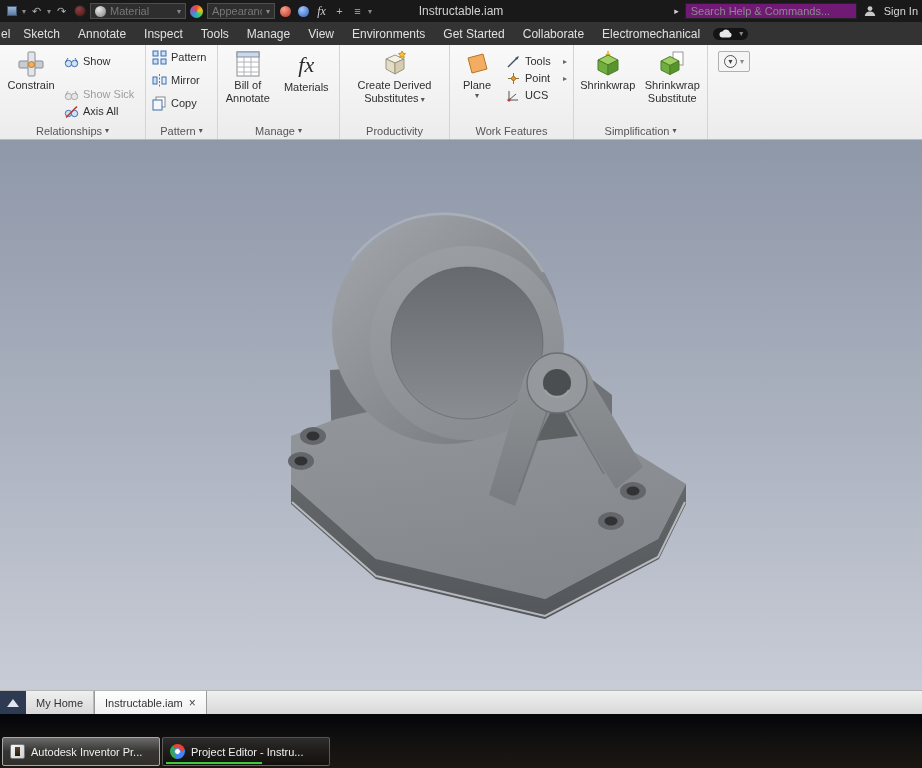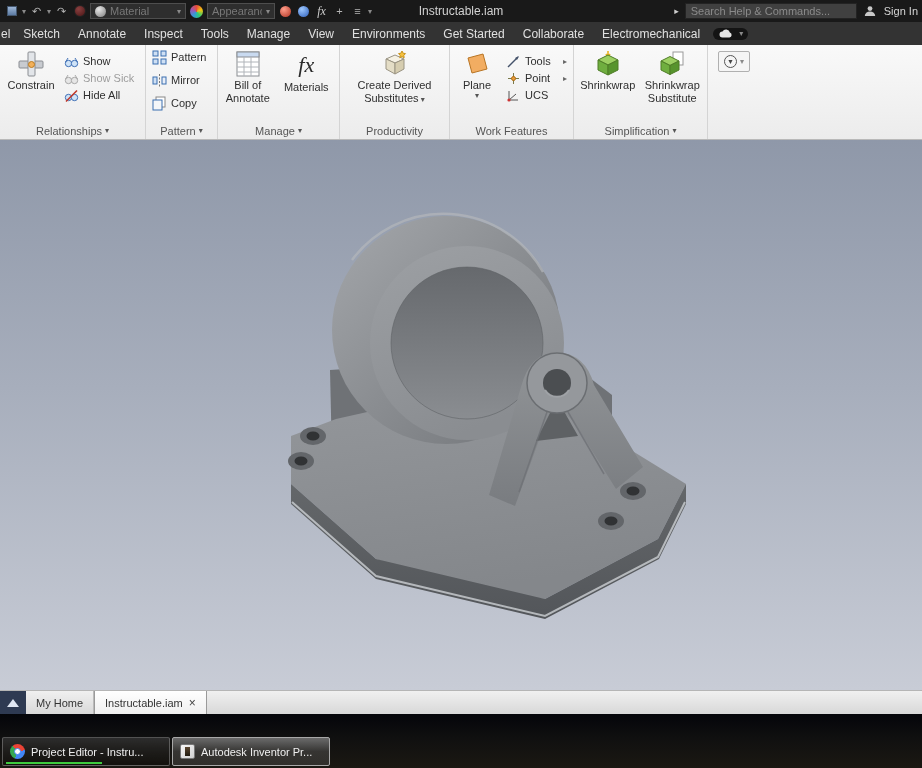--- a/index.html
+++ b/index.html
@@ -22,21 +22,21 @@
   .sphere { width:11px; height:11px; border-radius:50%; display:inline-block; }
   .sphere.gray { background:radial-gradient(circle at 35% 30%, #e8e8e8, #7d7d7d); }
   .sphere.red  { background:radial-gradient(circle at 35% 30%, #ff9d8a, #b03322); }
   .sphere.blue { background:radial-gradient(circle at 35% 30%, #9ec8ff, #2d5fbb); }
   .colorwheel { width:13px; height:13px; border-radius:50%;
                 background:conic-gradient(#e74c3c,#f1c40f,#2ecc71,#3498db,#9b59b6,#e74c3c); }
   .fx-glyph { font-family:"Liberation Serif", serif; font-style:italic; color:#cfcfcf; font-size:12px; }
   .tb-title { position:absolute; left:50%; transform:translateX(-50%); color:#d2d2d2; font-size:12px; }
   .tb-right { margin-left:auto; display:flex; align-items:center; gap:6px; }
   .chev { color:#cfcfcf; font-size:9px; }
-  .searchbox { width:172px; height:16px; background:#404040; border:1px solid #232323;
+  .searchbox { width:172px; height:16px; background:#701a75; border:1px solid #232323;
                color:#bdbdbd; font-size:11px; padding:0 5px; font-family:"Liberation Sans",sans-serif; }
   .searchbox::placeholder { color:#8a8a8a; }
   .signin { color:#d6d6d6; }
 
   
   .tabrow { height:23px; background:#333333; display:flex; align-items:center;
             color:#e0e0e0; font-size:12px; }
   .rtab { padding:0 9px; height:100%; display:flex; align-items:center; white-space:nowrap; cursor:default; }
   .rtab.first { padding:0 4px 0 1px; }
   .cloud-pill { background:#141414; border-radius:8px; padding:1px 5px; display:flex;
@@ -51,21 +51,21 @@
                  align-items:center; justify-content:center; }
   .panel-label.has-caret::after { content:"▾"; font-size:8px; margin-left:3px; color:#555; }
   .bigbtn { display:flex; flex-direction:column; align-items:center; padding-top:2px;
             gap:1px; font-size:11px; color:#2f2f2f; text-align:center; line-height:12px; cursor:default; }
   .below-caret::after { content:"▾"; display:block; font-size:8px; line-height:7px; color:#555; }
   .inline-caret::after { content:" ▾"; font-size:8px; color:#555; }
   .smallcol { display:flex; flex-direction:column; padding-top:5px; gap:1px; }
   .smallbtn { display:flex; align-items:center; gap:4px; font-size:11px; color:#2f2f2f;
               height:16px; padding:0 3px; cursor:default; }
   .smallbtn .flyout { margin-left:auto; color:#666; font-size:8px; padding-left:6px; }
-  .grayed { color:#9d9d9d; }
+  .grayed { color:#9d9d9d;margin-top:16px; }
   .fx-big { font-family:"Liberation Serif", serif; font-style:italic; font-size:22px;
             color:#2a2a2a; height:30px; display:flex; align-items:center; }
   .ribbon-expander { margin:6px 0 0 10px; height:21px; border:1px solid #b0b0b0; background:#f5f5f5;
                      border-radius:2px; display:flex; align-items:center; gap:3px; padding:0 5px; align-self:flex-start; }
   .exp-circle { width:13px; height:13px; border:1px solid #555; border-radius:50%; font-size:7px;
                 display:flex; align-items:center; justify-content:center; color:#444; }
 
   
   .viewport { height:550px; background:linear-gradient(180deg,#8f98a9 0%,#a7aebc 45%,#c8ccd6 100%);
               position:relative; }
@@ -205,21 +205,21 @@
               <path d="M1.5 8 L4 4 M13.5 8 L11 4" stroke="#a9a9a9" fill="none"></path>
             </svg>
             <span>Show Sick</span>
           </div>
           <div class="smallbtn">
             <svg width="15" height="15">
               <circle cx="4.5" cy="9.5" r="3.2" fill="#cfe3f7" stroke="#3f6fb5"></circle>
               <circle cx="10.5" cy="9.5" r="3.2" fill="#cfe3f7" stroke="#3f6fb5"></circle>
               <path d="M2 13.5 L13 2.5" stroke="#c0392b" stroke-width="1.6"></path>
             </svg>
-            <span>Hide All</span>
+            <span>Axis All</span>
           </div>
         </div>
       </div>
       <div class="panel-label has-caret">
         <span>Relationships</span>
       </div>
     </div>
 
     <div class="panel" style="width:72px">
       <div class="panel-content" style="flex-direction:column; gap:0; padding-top:4px;">
@@ -451,27 +451,27 @@
       <span>My Home</span>
     </div>
     <div class="doctab active">
       <span>Instructable.iam</span>
       <span class="closex">×</span>
     </div>
   </div>
 
   <div class="taskbar">
     <div class="tb-buttons">
-      <div class="taskbtn">
-        <span class="chrome-icon"></span>
-        <span class="tlabel">Project Editor - Instru...</span>
-        <span class="green-line"></span>
-      </div>
       <div class="taskbtn active">
         <span class="inv-icon">
             <span class="inv-bar"></span>
           </span>
         <span class="tlabel">Autodesk Inventor Pr...</span>
       </div>
+      <div class="taskbtn">
+        <span class="chrome-icon"></span>
+        <span class="tlabel">Project Editor - Instru...</span>
+        <span class="green-line"></span>
+      </div>
     </div>
   </div>
 
 </div>
 
 </body></html>

